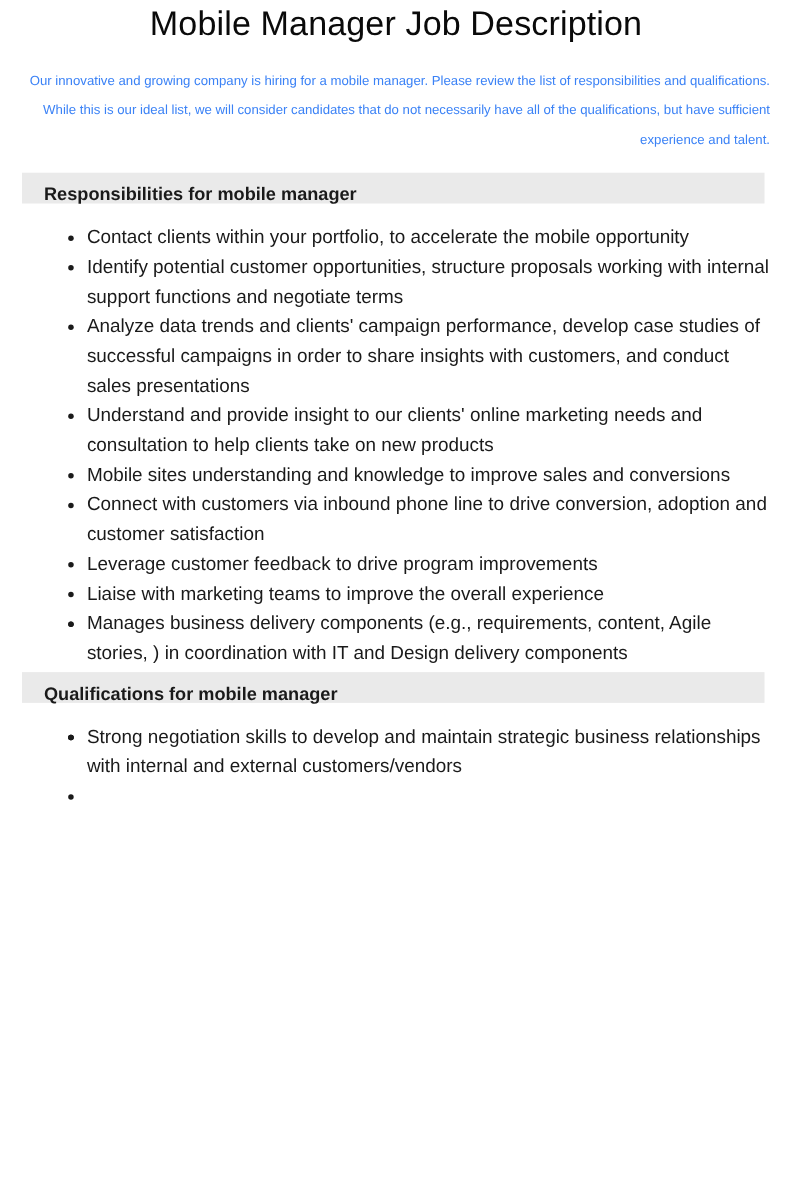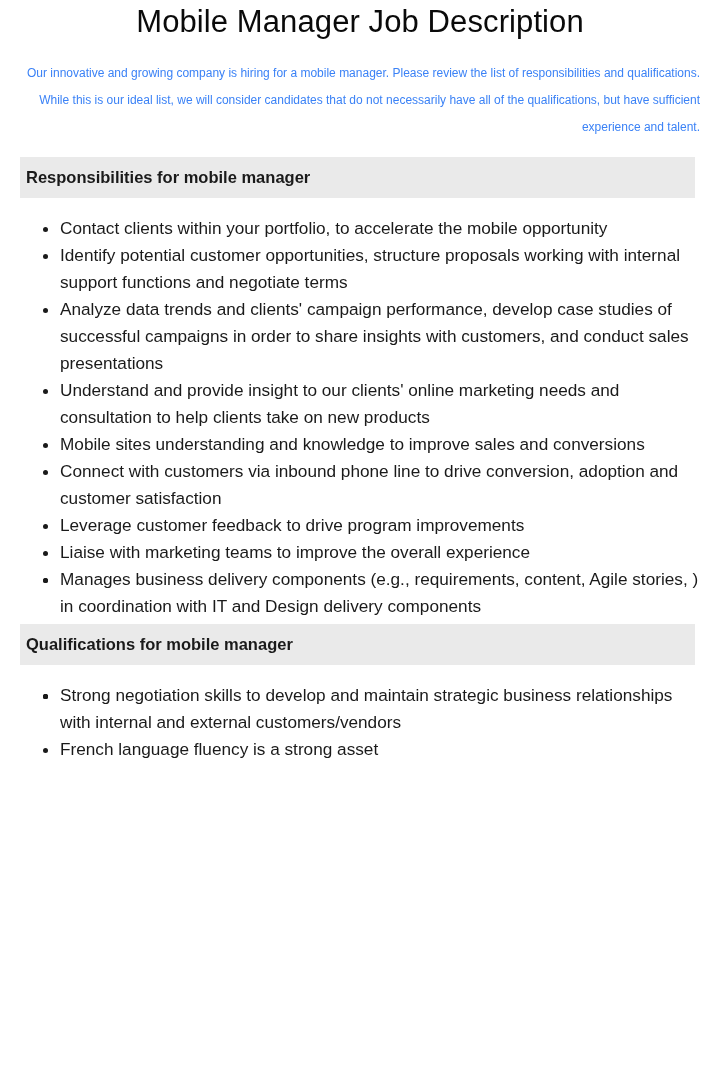--- a/index.html
+++ b/index.html
@@ -33,42 +33,43 @@
       margin: 14px 0 0 20px;
       width: 680px;
       font-size: 12px;
       line-height: 27px;
       color: #3b82f6;
       text-align: right;
     }
     .section-header {
       margin-left: 20px;
       width: 675px;
-      height: 41px;
+      height: 28px;
       background: #eaeaea;
       box-sizing: border-box;
-      padding-left: 6px;
+      padding-left: 20px;
       font-size: 16.5px;
       font-weight: bold;
       line-height: 41px;
       color: #1a1a1a;
     }
     .section-header.resp { margin-top: 16px; }
     .section-header.qual { margin-top: 4px; }
     ul.bullets {
       margin: 17px 0 0 0;
       padding: 0 0 0 60px;
       width: 640px;
       list-style: none;
     }
     ul.bullets li {
       position: relative;
       font-size: 17.2px;
       line-height: 27px;
       color: #1a1a1a;
+      margin-left: 19px;
     }
     ul.bullets li .dot {
       position: absolute;
       left: -17px;
       top: 12px;
       width: 5px;
       height: 5px;
       border-radius: 50%;
       background: #1a1a1a;
     }
@@ -92,15 +93,15 @@
     <li><span class="dot"></span><span>Liaise with marketing teams to improve the overall experience</span></li>
     <li><span class="dot"></span></li>
     <li><span class="dot"></span><span>Manages business delivery components (e.g., requirements, content, Agile stories, ) in coordination with IT and Design delivery components</span></li>
   </ul>
 
   <div class="section-header qual">Qualifications for mobile manager</div>
   <ul class="bullets">
     <li><span class="dot"></span></li>
     <li><span class="dot"></span></li>
     <li><span class="dot"></span><span>Strong negotiation skills to develop and maintain strategic business relationships with internal and external customers/vendors</span></li>
-    <li><span class="dot"></span><span>French language fluency is a strong asset</span></li>
+    <li><span class="dot"></span></li>
   </ul>
 </div>
 
 </body></html>

